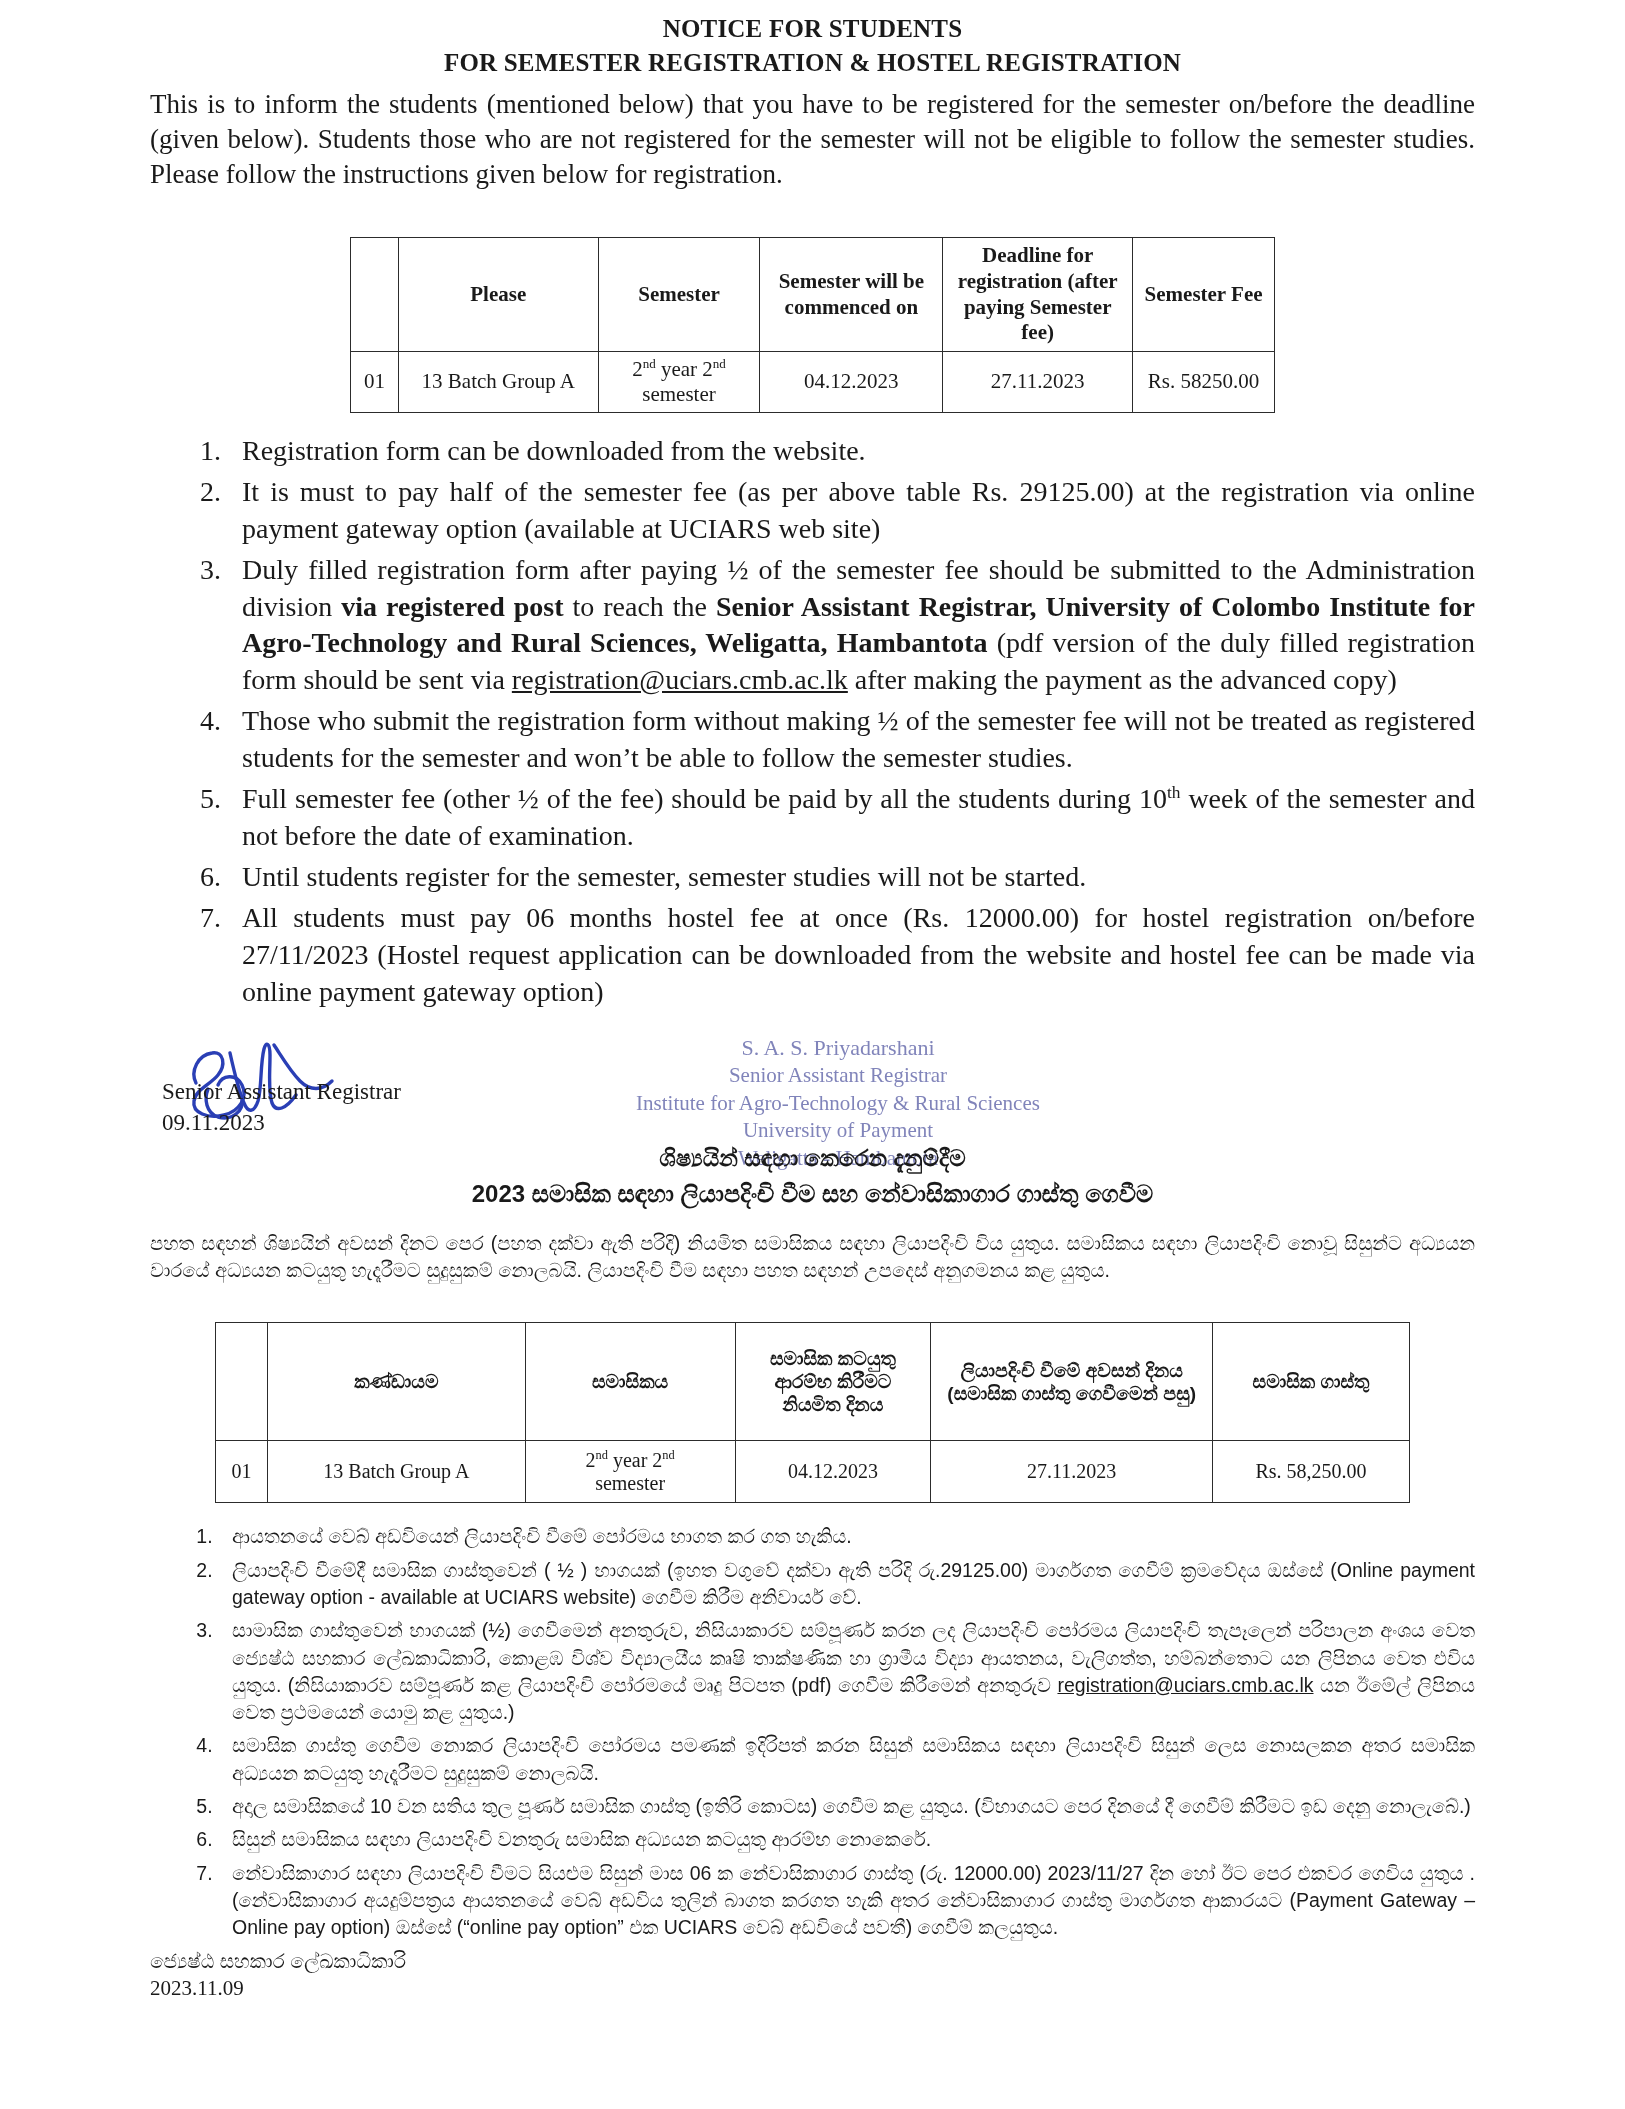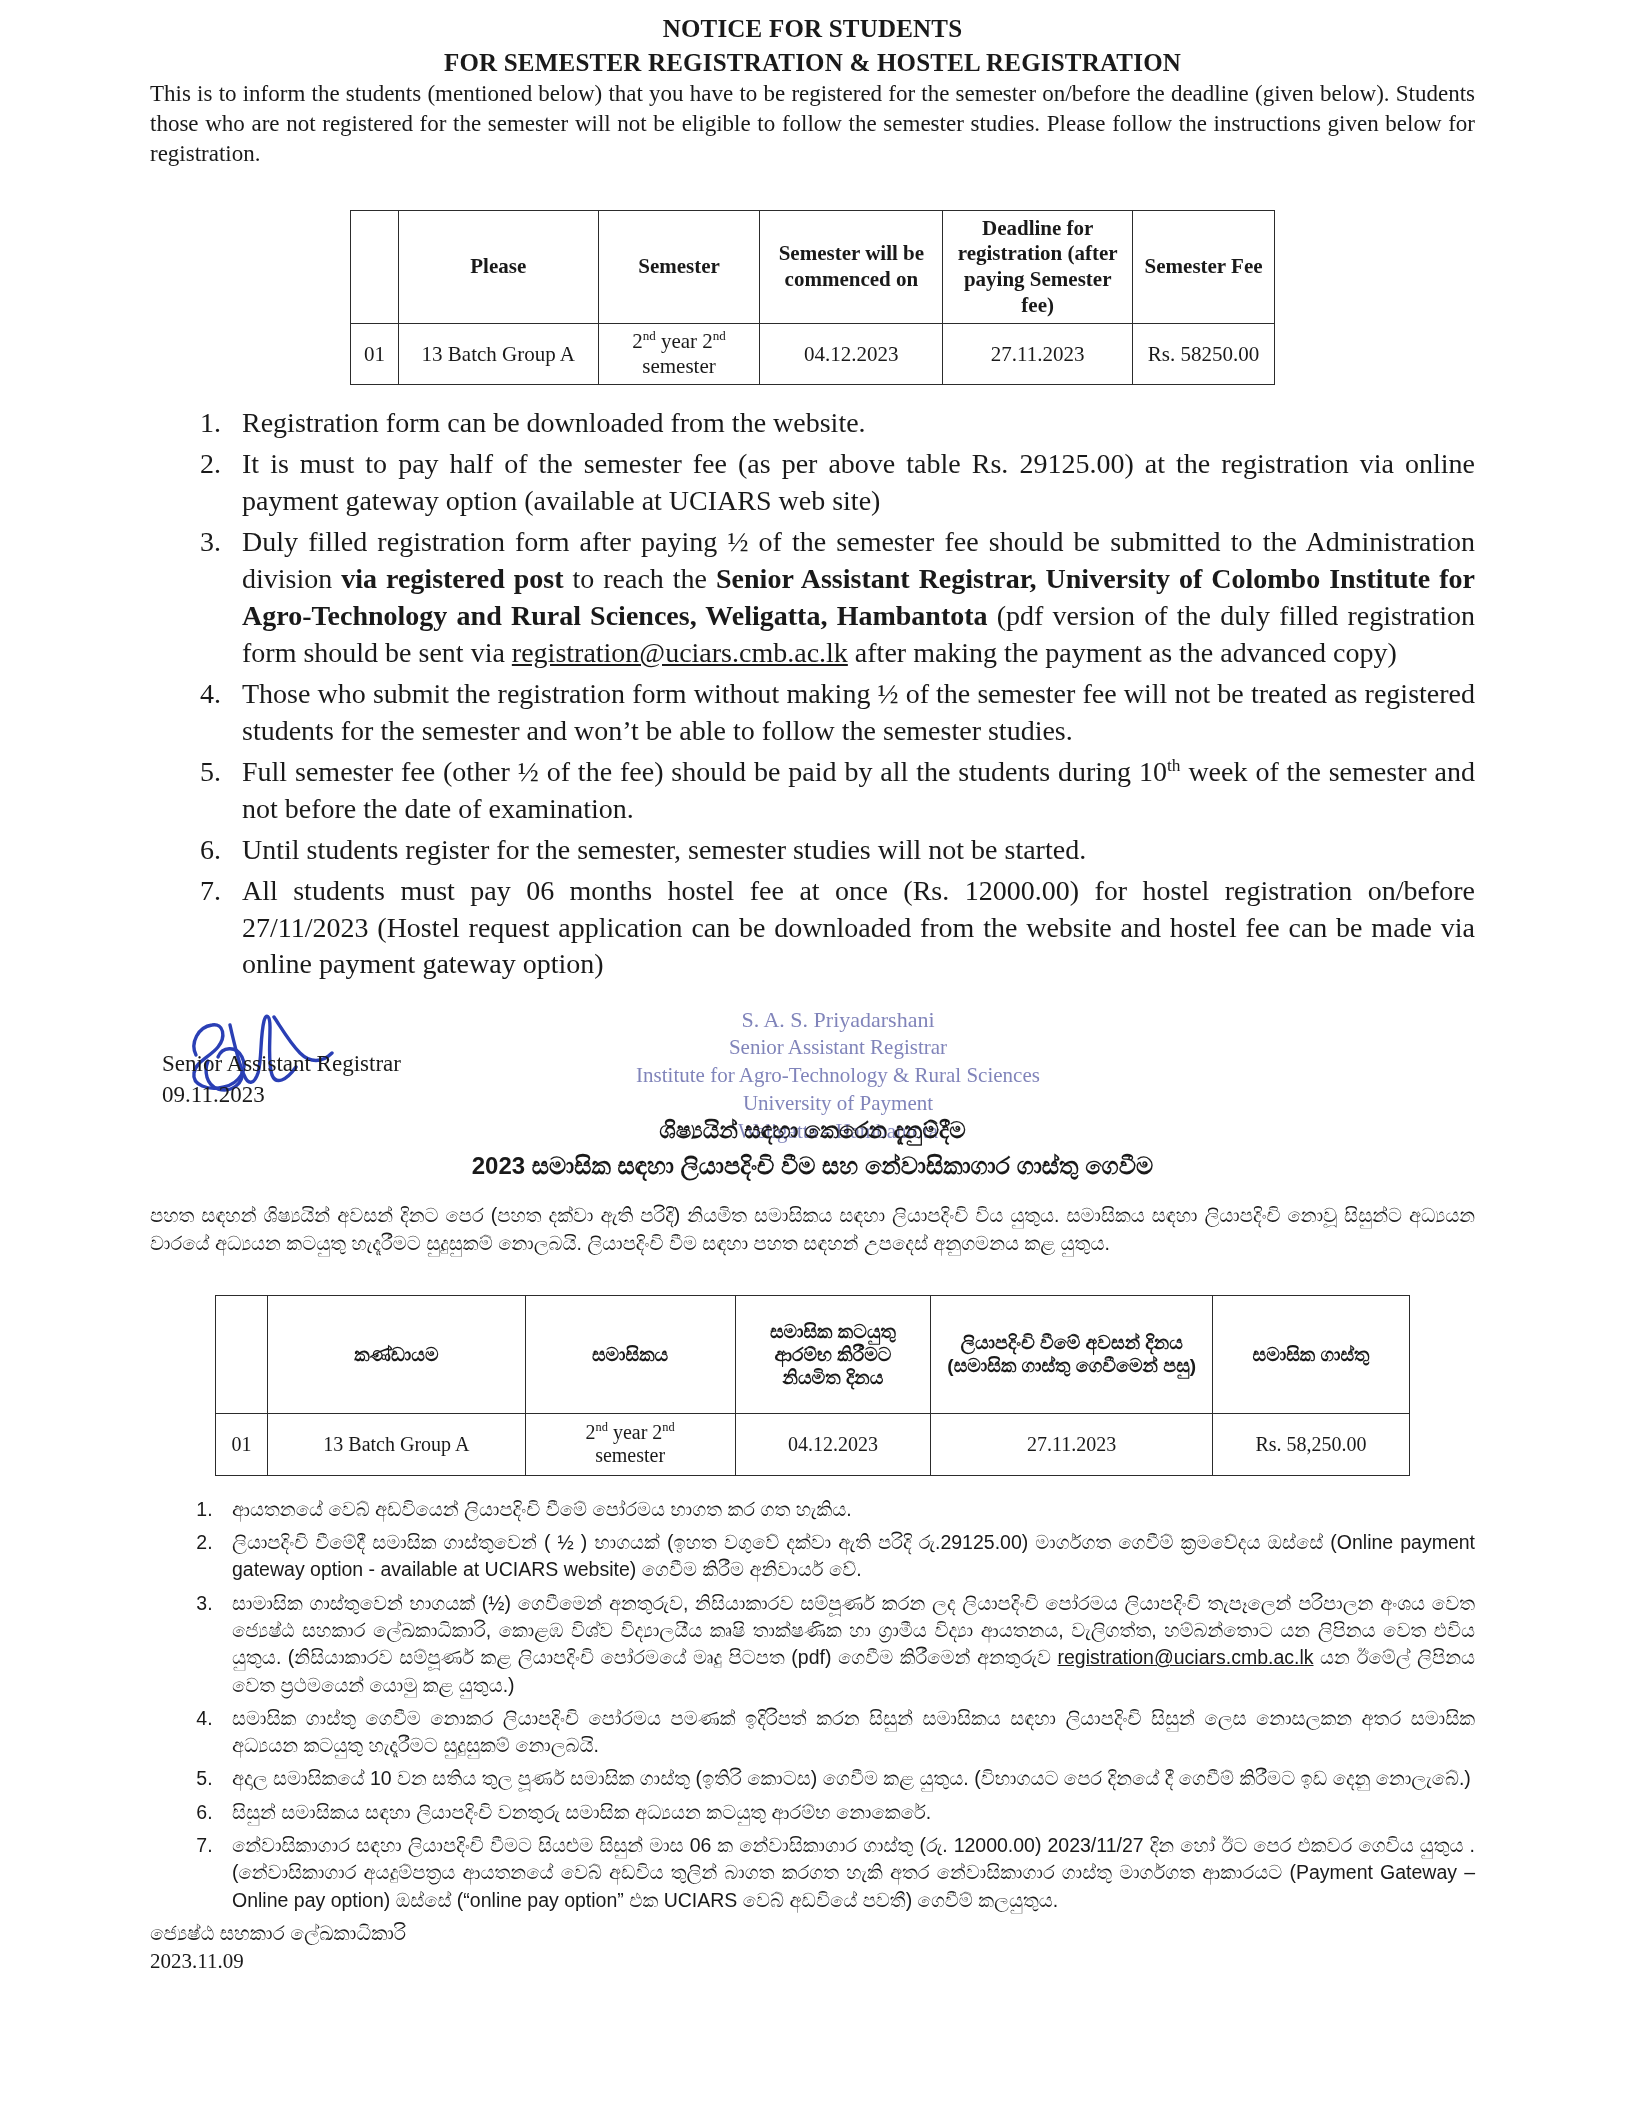--- a/index.html
+++ b/index.html
@@ -25,22 +25,22 @@
     text-align: center;
     font-weight: bold;
     font-size: 25px;
     letter-spacing: .2px;
     line-height: 1.18;
   }
   .doc-title.second { font-size: 25px; margin-top: 4px; }
 
   
   .intro {
-    margin-top: 2px;
-    font-size: 23px;
+    margin-top: 10px;
+    font-size: 27px;
     line-height: 1.30;
     text-align: justify;
     text-justify: inter-word;
   }
 
   
   .tbl-wrap { display: flex; justify-content: center; }
   table.notice {
     border-collapse: collapse;
     margin: 18px 0 6px 0;

